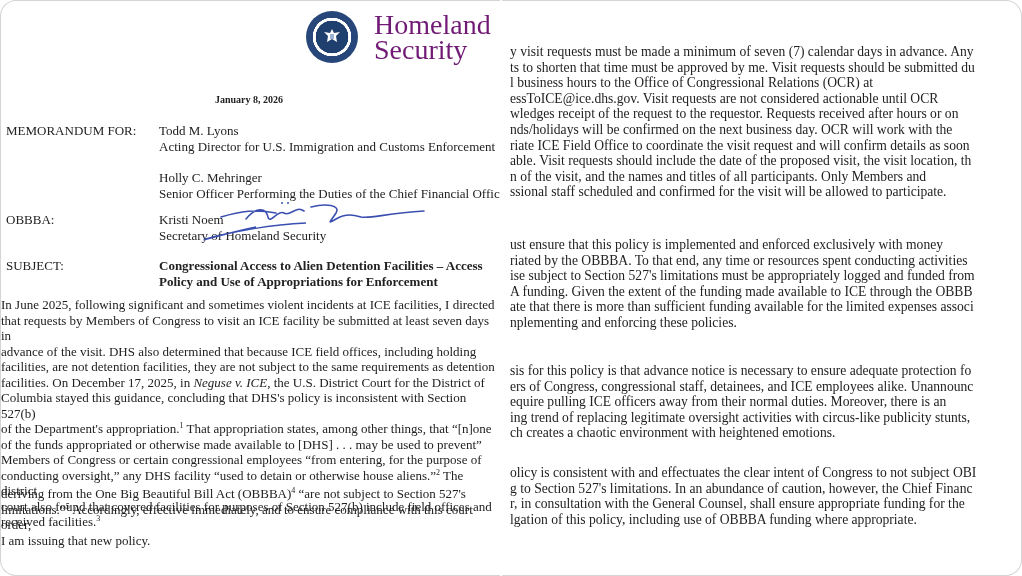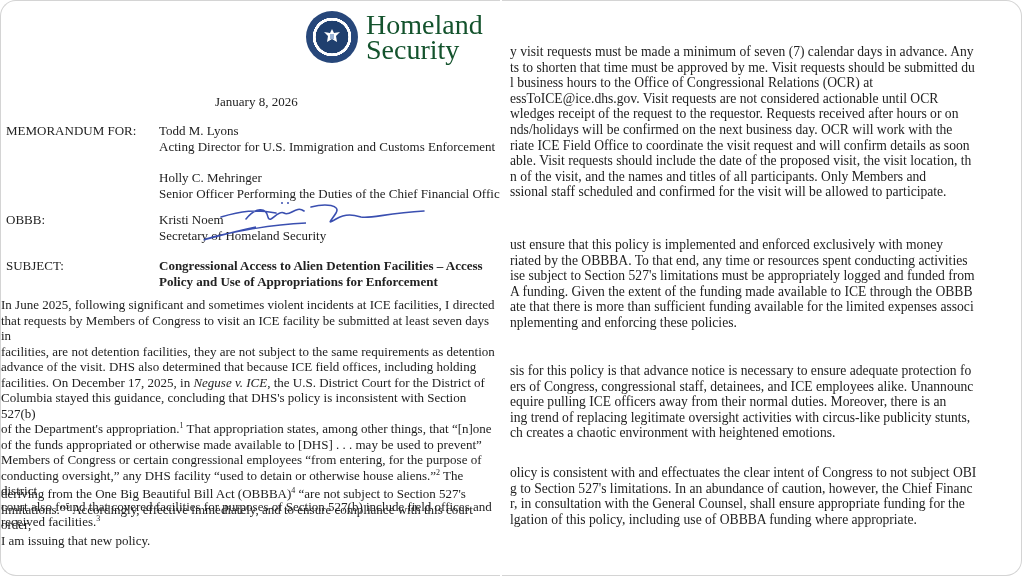--- a/index.html
+++ b/index.html
@@ -11,25 +11,25 @@
     border: 1.5px solid #d4d4d4; border-radius: 16px;
   }
   .panel-left { left: 0; width: 500px; border-right: none; border-top-right-radius: 0; border-bottom-right-radius: 0; }
   .panel-right { left: 502px; width: 520px; border-left: none; border-top-left-radius: 0; border-bottom-left-radius: 0; }
 
   
   .letterhead { position: absolute; left: 305px; top: 10px; display: flex; align-items: center; }
   .seal { width: 52px; height: 52px; border-radius: 50%; position: relative;
           background: radial-gradient(circle at 50% 50%, #1f3f6e 0 44%, #ffffff 45% 52%, #27477a 53% 100%); }
   .seal .eagle { position: absolute; left: 15px; top: 15px; width: 22px; height: 22px; }
-  .brand { margin-left: 8px; color: #14532d; line-height: 25px; }
+  .brand { margin-left: 16px; color: #701a75; line-height: 25px; }
   .brand .l1 { font-size: 28px; display: block; }
   .brand .l2 { font-size: 28px; display: block; }
 
-  .date { position: absolute; left: 214px; top: 93px; font-size: 13px; }
+  .date { position: absolute; left: 214px; top: 93px; font-size: 10px; font-weight: bold; }
 
   .memo-row { position: absolute; left: 5px; font-size: 13px; }
   .memo-label { position: absolute; left: 0; width: 150px; }
   .memo-value { position: absolute; left: 153px; width: 345px; line-height: 15.5px; white-space: nowrap; }
   .memo-value.bold { font-weight: bold; white-space: normal; width: 340px; }
 
   .signature { position: absolute; left: 185px; top: 198px; width: 240px; height: 44px; }
 
   .para { position: absolute; left: 0; width: 495px; font-size: 13px; line-height: 15.5px; text-align: left; }
   .para i { font-style: italic; }
@@ -66,21 +66,21 @@
     </div>
   </div>
   <div class="memo-row" style="top:169px;">
     <div class="memo-value">
       <div>Holly C. Mehringer</div>
       <div>Senior Officer Performing the Duties of the Chief Financial Officer</div>
     </div>
   </div>
 
   <div class="memo-row" style="top:211px;">
-    <span class="memo-label">OBBB:</span>
+    <span class="memo-label">OBBBA:</span>
     <div class="memo-value">
       <div>Kristi Noem</div>
       <div>Secretary of Homeland Security</div>
     </div>
   </div>
   <svg class="signature" viewBox="0 0 240 44">
     <path d="M35 18 C55 12, 70 10, 90 14 M60 20 C70 8, 80 8, 82 18 C84 26, 92 10, 98 14 C104 18, 110 6, 118 12 M125 8 C140 4, 155 6, 150 14 C145 22, 140 26, 150 20 C160 14, 168 16, 175 18 C185 20, 200 14, 238 12" fill="none" stroke="#3a4fb0" stroke-width="1.6" stroke-linecap="round"></path>
     <path d="M70 28 C40 34, 10 44, 20 40 C40 34, 80 26, 120 24" fill="none" stroke="#3a4fb0" stroke-width="1.4"></path>
     <circle cx="96" cy="4" r="1" fill="#3a4fb0"></circle>
       <circle cx="102" cy="4" r="1" fill="#3a4fb0"></circle>
@@ -90,22 +90,22 @@
     <span class="memo-label">SUBJECT:</span>
     <div class="memo-value bold">
       <div>Congressional Access to Alien Detention Facilities – Access</div>
       <div>Policy and Use of Appropriations for Enforcement</div>
     </div>
   </div>
 
   <div class="para" style="top:296px;">
     <div>In June 2025, following significant and sometimes violent incidents at ICE facilities, I directed</div>
     <div>that requests by Members of Congress to visit an ICE facility be submitted at least seven days in</div>
+    <div>advance of the visit. DHS also determined that because ICE field offices, including holding</div>
     <div>facilities, are not detention facilities, they are not subject to the same requirements as detention</div>
-    <div>advance of the visit. DHS also determined that because ICE field offices, including holding</div>
     <div><span>facilities. On December 17, 2025, in </span><i>Neguse v. ICE</i><span>, the U.S. District Court for the District of</span></div>
     <div>Columbia stayed this guidance, concluding that DHS's policy is inconsistent with Section 527(b)</div>
     <div><span>of the Department's appropriation.</span><sup>1</sup><span> That appropriation states, among other things, that “[n]one</span></div>
     <div>of the funds appropriated or otherwise made available to [DHS] . . . may be used to prevent”</div>
     <div>Members of Congress or certain congressional employees “from entering, for the purpose of</div>
     <div><span>conducting oversight,” any DHS facility “used to detain or otherwise house aliens.”</span><sup>2</sup><span> The district</span></div>
     <div>court also found that covered facilities for purposes of Section 527(b) include field offices and</div>
     <div><span>received facilities.</span><sup>3</sup></div>
   </div>
 

